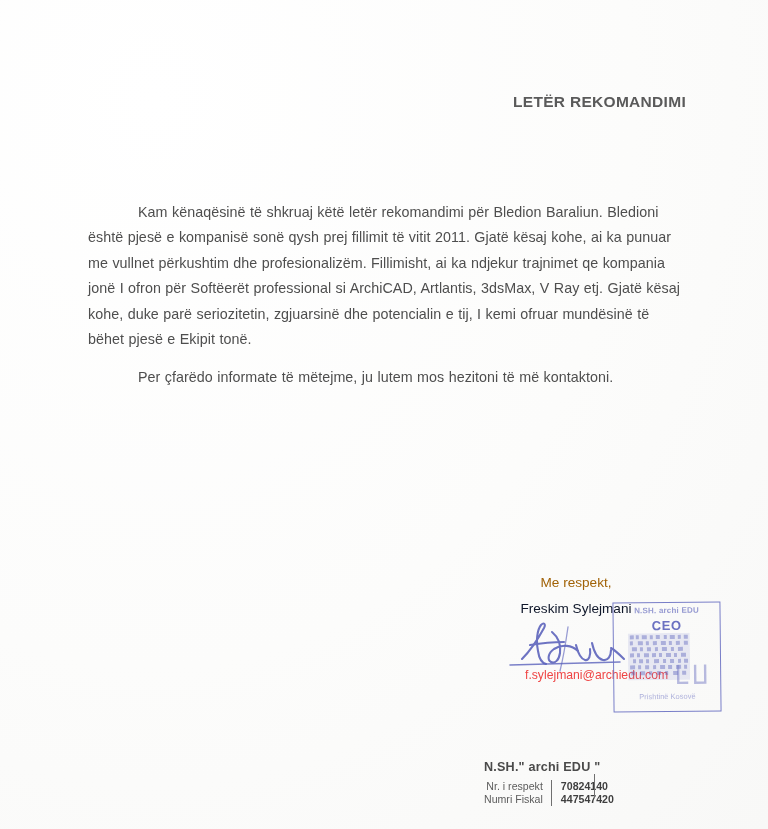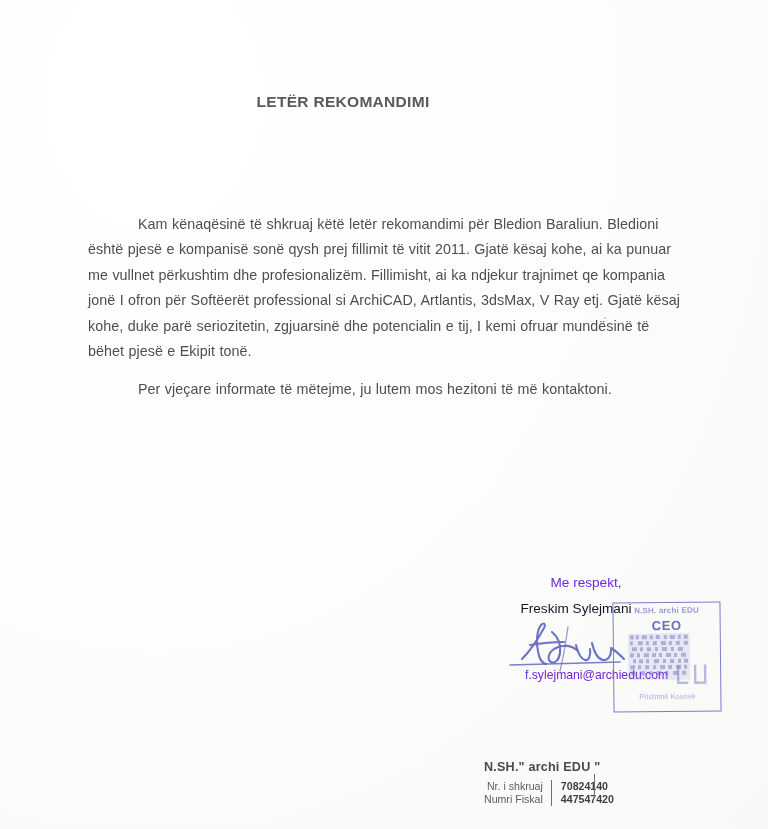--- a/index.html
+++ b/index.html
@@ -29,41 +29,41 @@
       radial-gradient(ellipse at 20% 12%, #ffffff 0%, #fcfcfb 55%, #f8f8f7 100%);
     pointer-events: none;
   }
 
   
   .doc-title {
     position: absolute;
     left: 0;
     right: 82px;
     top: 93px;
-    text-align: center;
+    text-align: right;
     font-size: 15.5px;
     font-weight: bold;
     letter-spacing: 0.3px;
     color: #5a5a5a;
     white-space: nowrap;
   }
 
   
   .body-block {
     position: absolute;
     left: 88px;
     top: 200px;
     width: 598px;
   }
   .para {
     font-size: 14.3px;
     line-height: 25.4px;
     color: #4e4e4e;
     text-indent: 50px;
-    margin: 12px 0 13px 0;
+    margin: 0 0 13px 0;
     letter-spacing: 0.05px;
     word-spacing: 0.4px;
   }
   .para.p2 { margin-top: 12px; }
   .para.p3 { margin-top: 12px; }
   .para.p4 { margin-top: 12px; }
 
   
   .scan-dot {
     position: absolute;
@@ -78,43 +78,43 @@
   
   .sig-area {
     position: absolute;
     left: 470px;
     top: 575px;
     width: 270px;
     height: 140px;
   }
   .sig-respekt {
     position: absolute;
-    left: 10px;
+    left: 0;
     top: 0;
     width: 212px;
     text-align: center;
     font-size: 13.6px;
-    color: #6d28d9;
+    color: #a16207;
   }
   .sig-name {
     position: absolute;
     left: 0;
     top: 26px;
     width: 212px;
     text-align: center;
     font-size: 13.6px;
     color: #0f172a;
     white-space: nowrap;
   }
   .sig-email {
     position: absolute;
     left: 55px;
     top: 93px;
     font-size: 12.2px;
-    color: #6d28d9;
+    color: #ef4444;
     white-space: nowrap;
   }
 
   
   .sig-draw {
     position: absolute;
     left: 38px;
     top: 40px;
     width: 150px;
     height: 60px;
@@ -239,21 +239,21 @@
 </head>
 <body>
 
 <div class="page">
   <div class="scan-tint"></div>
 
   <div class="doc-title">LETËR REKOMANDIMI</div>
 
   <div class="body-block">
     <p class="para p1">Kam kënaqësinë të shkruaj këtë letër rekomandimi për Bledion Baraliun. Bledioni është pjesë e kompanisë sonë qysh prej fillimit të vitit 2011. Gjatë kësaj kohe, ai ka punuar me vullnet përkushtim dhe profesionalizëm. Fillimisht, ai ka ndjekur trajnimet qe kompania jonë I ofron për Softëerët professional si ArchiCAD, Artlantis, 3dsMax, V Ray etj. Gjatë kësaj kohe, duke parë seriozitetin, zgjuarsinë dhe potencialin e tij, I kemi ofruar mundësinë të bëhet pjesë e Ekipit tonë.</p>
-    <p class="para p4">Per vjeçare informate të mëtejme, ju lutem mos hezitoni të më kontaktoni.</p>
+    <p class="para p4">Per çfarëdo informate të mëtejme, ju lutem mos hezitoni të më kontaktoni.</p>
   </div>
 
   <div class="scan-dot"></div>
 
   <div class="sig-area">
     <div class="sig-respekt">Me respekt,</div>
     <div class="sig-name">Freskim Sylejmani</div>
 
     <svg class="sig-draw" viewBox="0 0 150 60">
       <g fill="none" stroke="#5a61bb" stroke-width="2.1" stroke-linecap="round" stroke-linejoin="round" opacity="0.88">
@@ -347,21 +347,21 @@
     <div class="stamp-city">Prishtinë Kosovë</div>
   </div>
 
   <div class="footer">
     <div class="footer-company">N.SH." archi EDU "</div>
     <div style="position:relative;">
       <div class="footer-rule-ext"></div>
       <table class="footer-table">
         <tbody>
           <tr>
-            <td class="footer-label">Nr. i shkruaj</td>
+            <td class="footer-label">Nr. i respekt</td>
             <td class="footer-value">70824140</td>
           </tr>
           <tr>
             <td class="footer-label">Numri Fiskal</td>
             <td class="footer-value">447547420</td>
           </tr>
         </tbody>
       </table>
     </div>
   </div>

